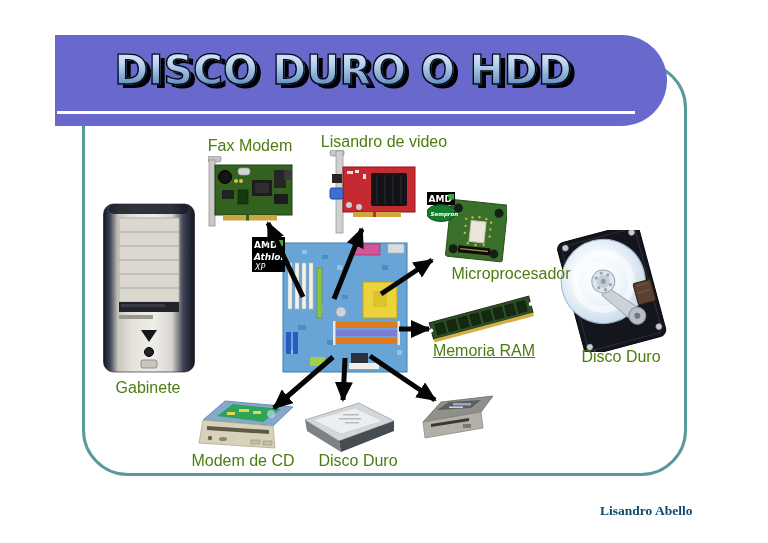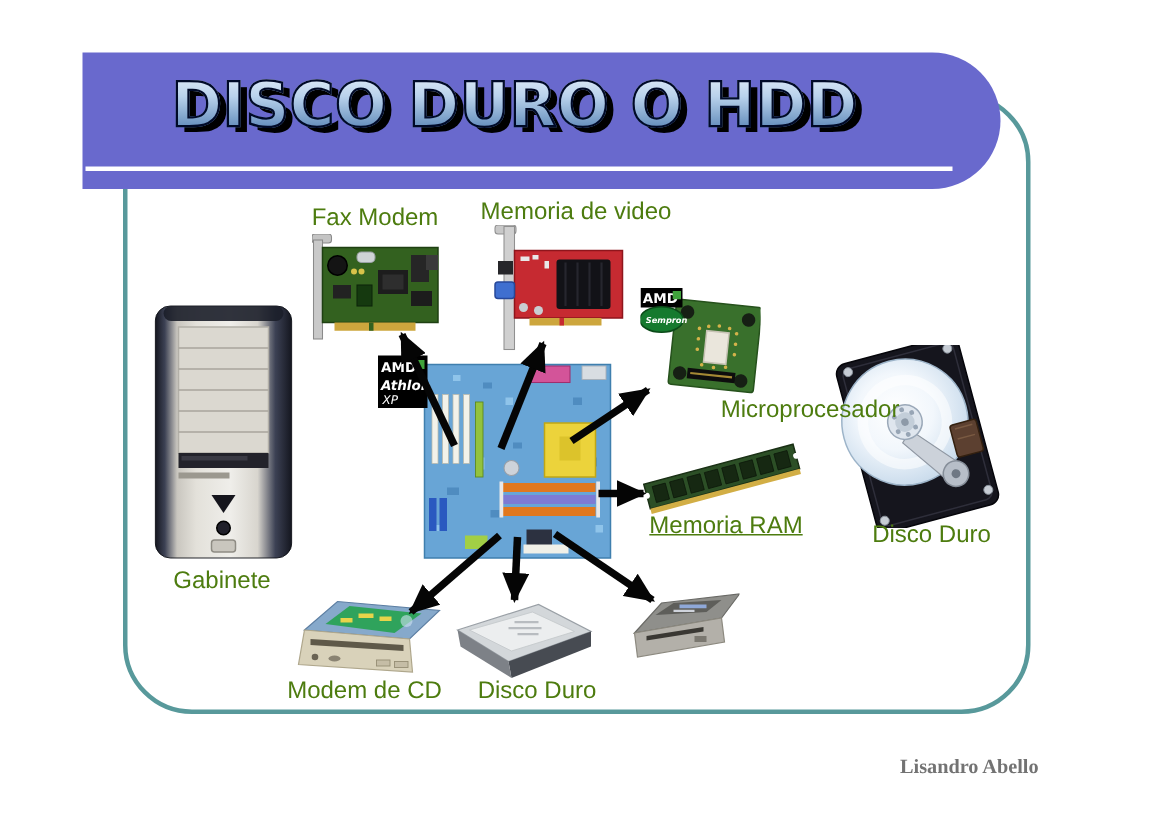--- a/index.html
+++ b/index.html
@@ -21,21 +21,21 @@
   .t-front{color:#a9c8e8;-webkit-text-stroke:1.5px #000a28;}
   @supports (-webkit-background-clip: text) {
     .t-front{background:linear-gradient(180deg,#eaf2fb 0%,#b9d2ec 38%,#6b93c0 78%,#86a9d2 100%);
              -webkit-background-clip:text;background-clip:text;color:transparent;}
   }
   .img{position:absolute;z-index:3;}
   .arrows{position:absolute;left:0;top:0;z-index:5;}
   .lbl{position:absolute;z-index:4;font-size:16px;color:#4d7c0f;text-align:center;white-space:nowrap;}
   .lbl2{line-height:18px;}
   .author{position:absolute;left:600px;top:503px;width:120px;z-index:4;
-          font-family:"Liberation Serif",serif;font-weight:bold;font-size:13.5px;color:#737373;}
+          font-family:"Liberation Serif",serif;font-weight:bold;font-size:13.5px;color:#0c4a6e;}
   svg text{font-family:"DejaVu Sans",sans-serif;}
 </style>
 </head>
 <body>
 
 <div class="slide">
 
   <div class="frame"></div>
 
   <div class="band">
@@ -304,22 +304,22 @@
       <line x1="334" y1="299" x2="362" y2="229" marker-end="url(#ah)"></line>
       <line x1="381" y1="294" x2="432" y2="260" marker-end="url(#ah)"></line>
       <line x1="399" y1="329" x2="429" y2="329" marker-end="url(#ah)"></line>
       <line x1="333" y1="357" x2="274" y2="408" marker-end="url(#ah)"></line>
       <line x1="345" y1="358" x2="343" y2="400" marker-end="url(#ah)"></line>
       <line x1="370" y1="356" x2="435" y2="400" marker-end="url(#ah)"></line>
     </g>
   </svg>
 
   <div class="lbl" style="left:202px;top:137px;width:96px;">Fax Modem</div>
-  <div class="lbl" style="left:318px;top:133px;width:132px;">Memoria de video</div>
-  <div class="lbl" style="left:432px;top:265px;width:126px;margin-left:45px;">Microprocesador</div>
+  <div class="lbl" style="left:318px;top:133px;width:132px;">Lisandro de video</div>
+  <div class="lbl" style="left:403px;top:265px;width:126px;margin-left:45px;">Microprocesador</div>
   <div class="lbl" style="left:428px;top:342px;width:112px;text-decoration:underline;">Memoria RAM</div>
   <div class="lbl lbl2" style="left:566px;top:348px;width:110px;">
     <div>Disco Duro</div>
   </div>
   <div class="lbl" style="left:105px;top:379px;width:86px;">Gabinete</div>
   <div class="lbl" style="left:188px;top:452px;width:110px;">Modem de CD</div>
   <div class="lbl" style="left:308px;top:452px;width:100px;">Disco Duro</div>
 
   <div class="author">Lisandro Abello</div>
 

